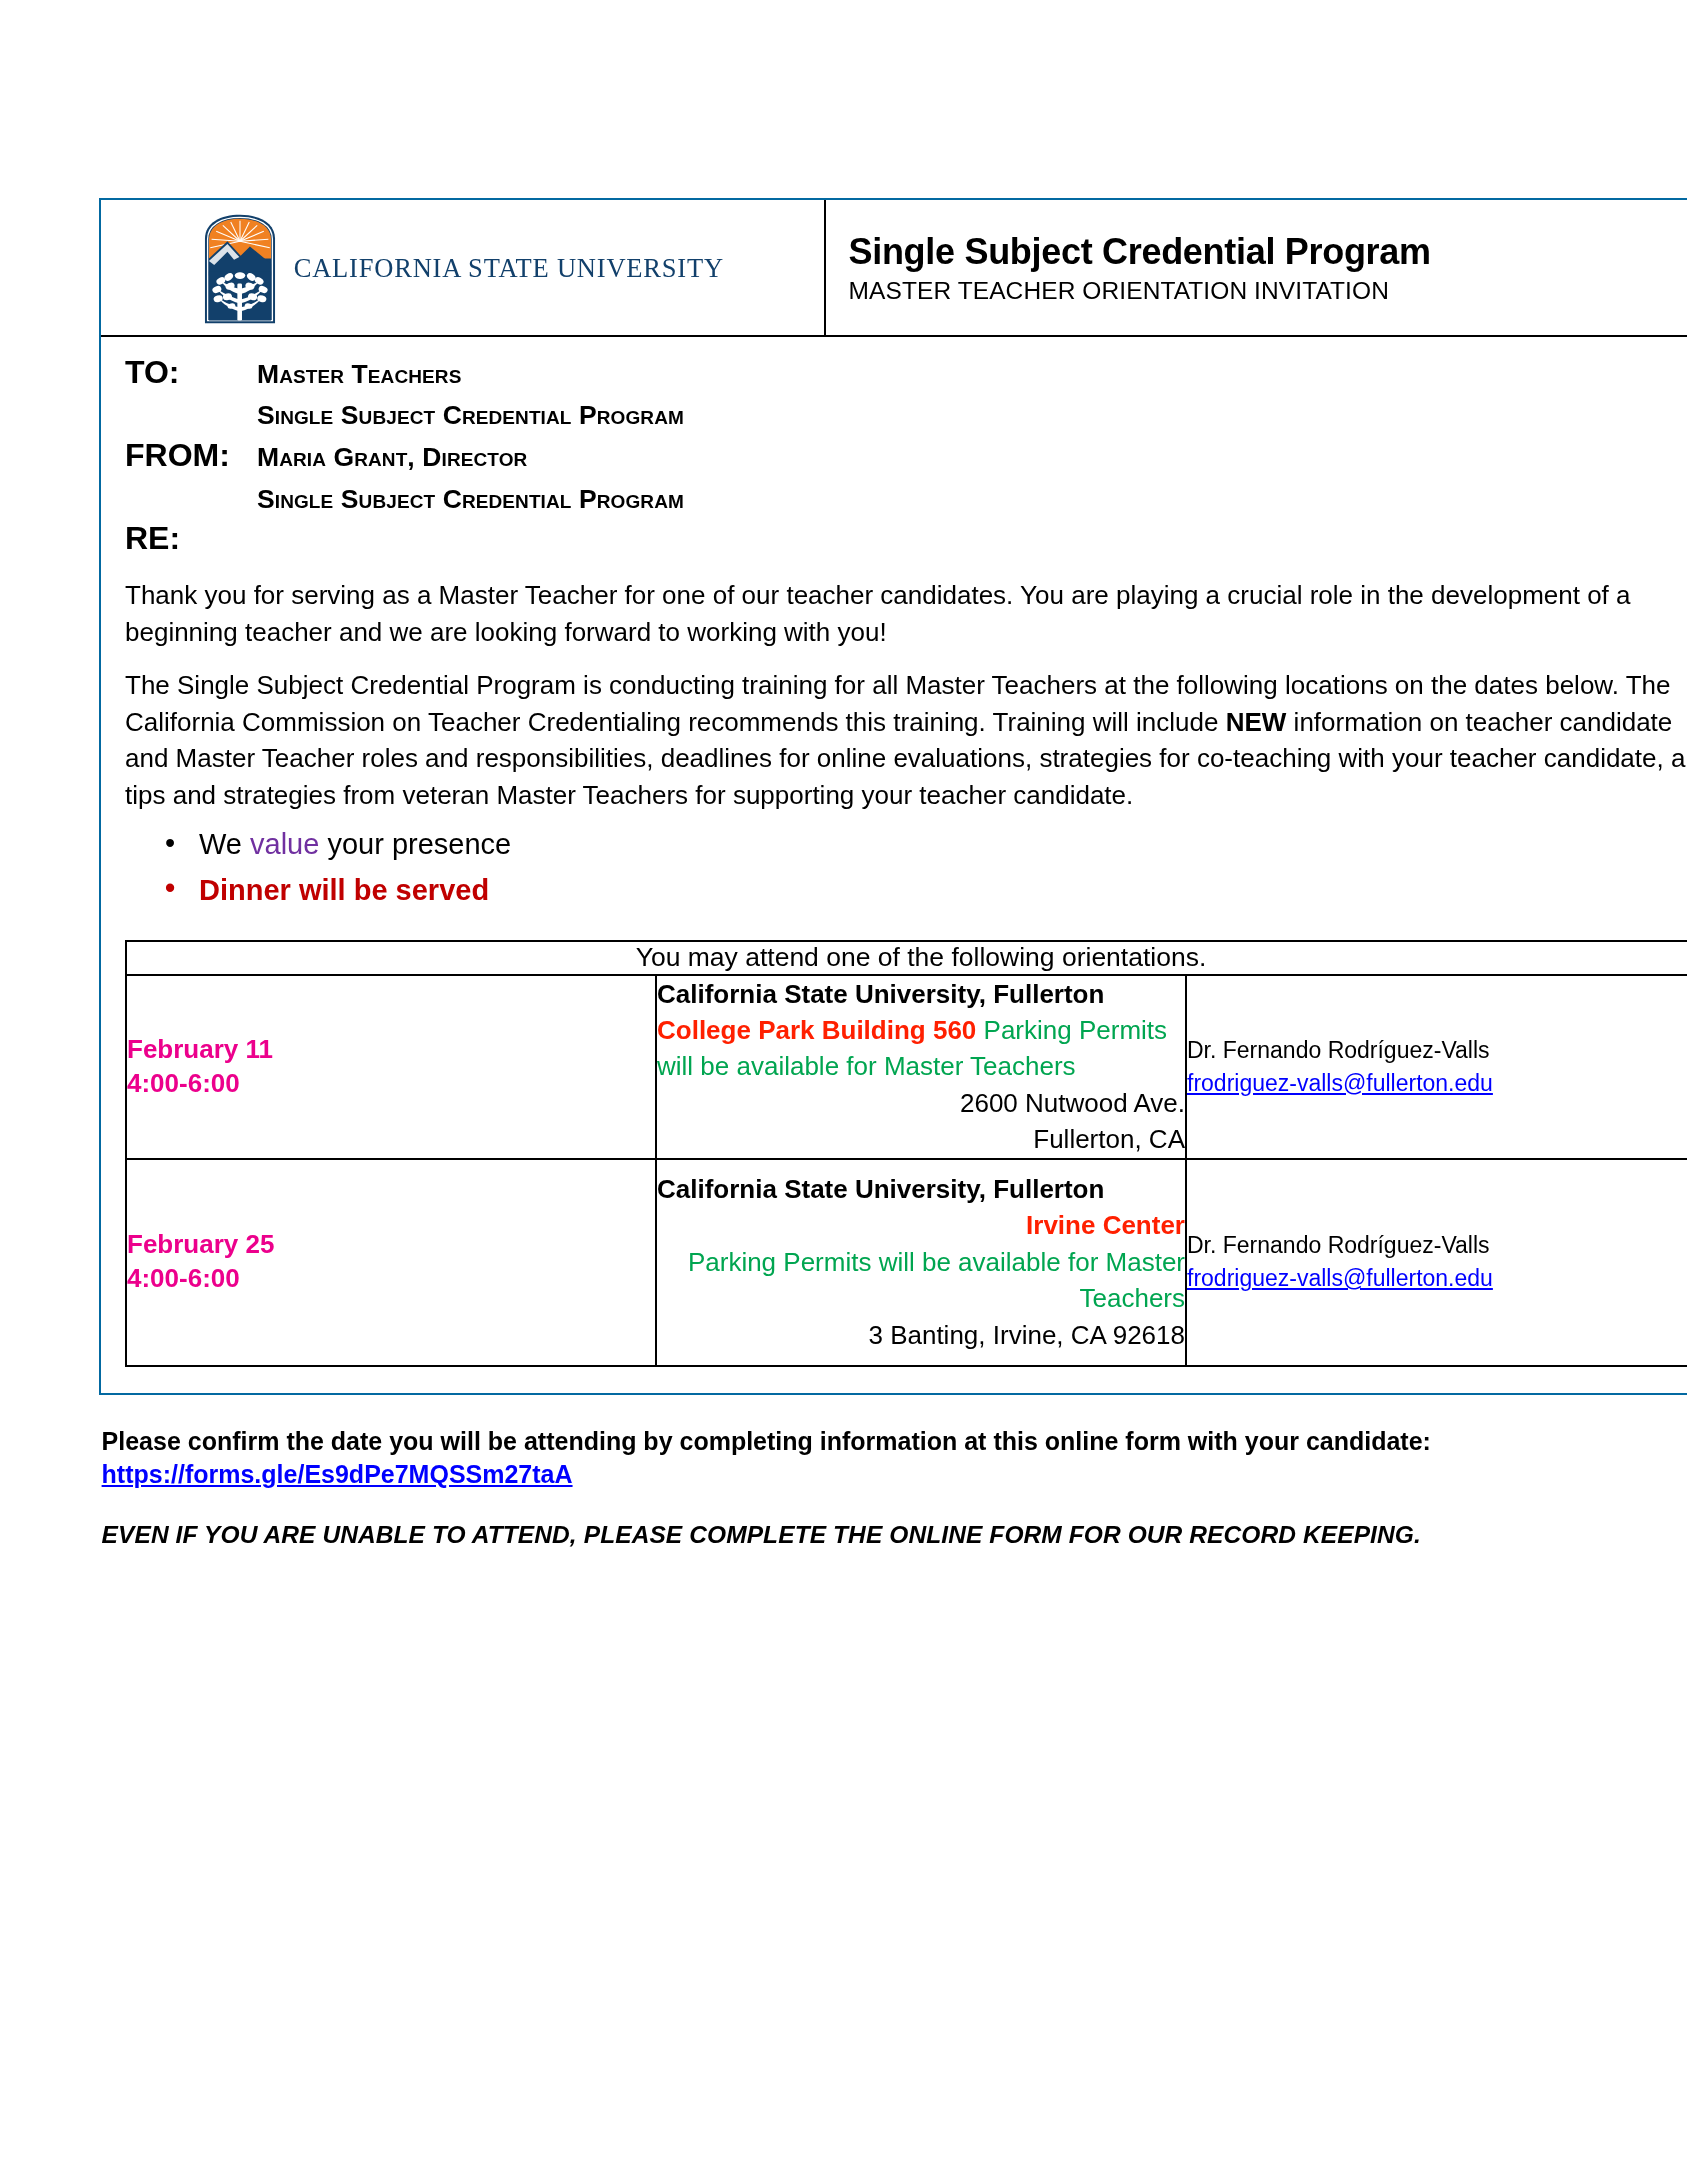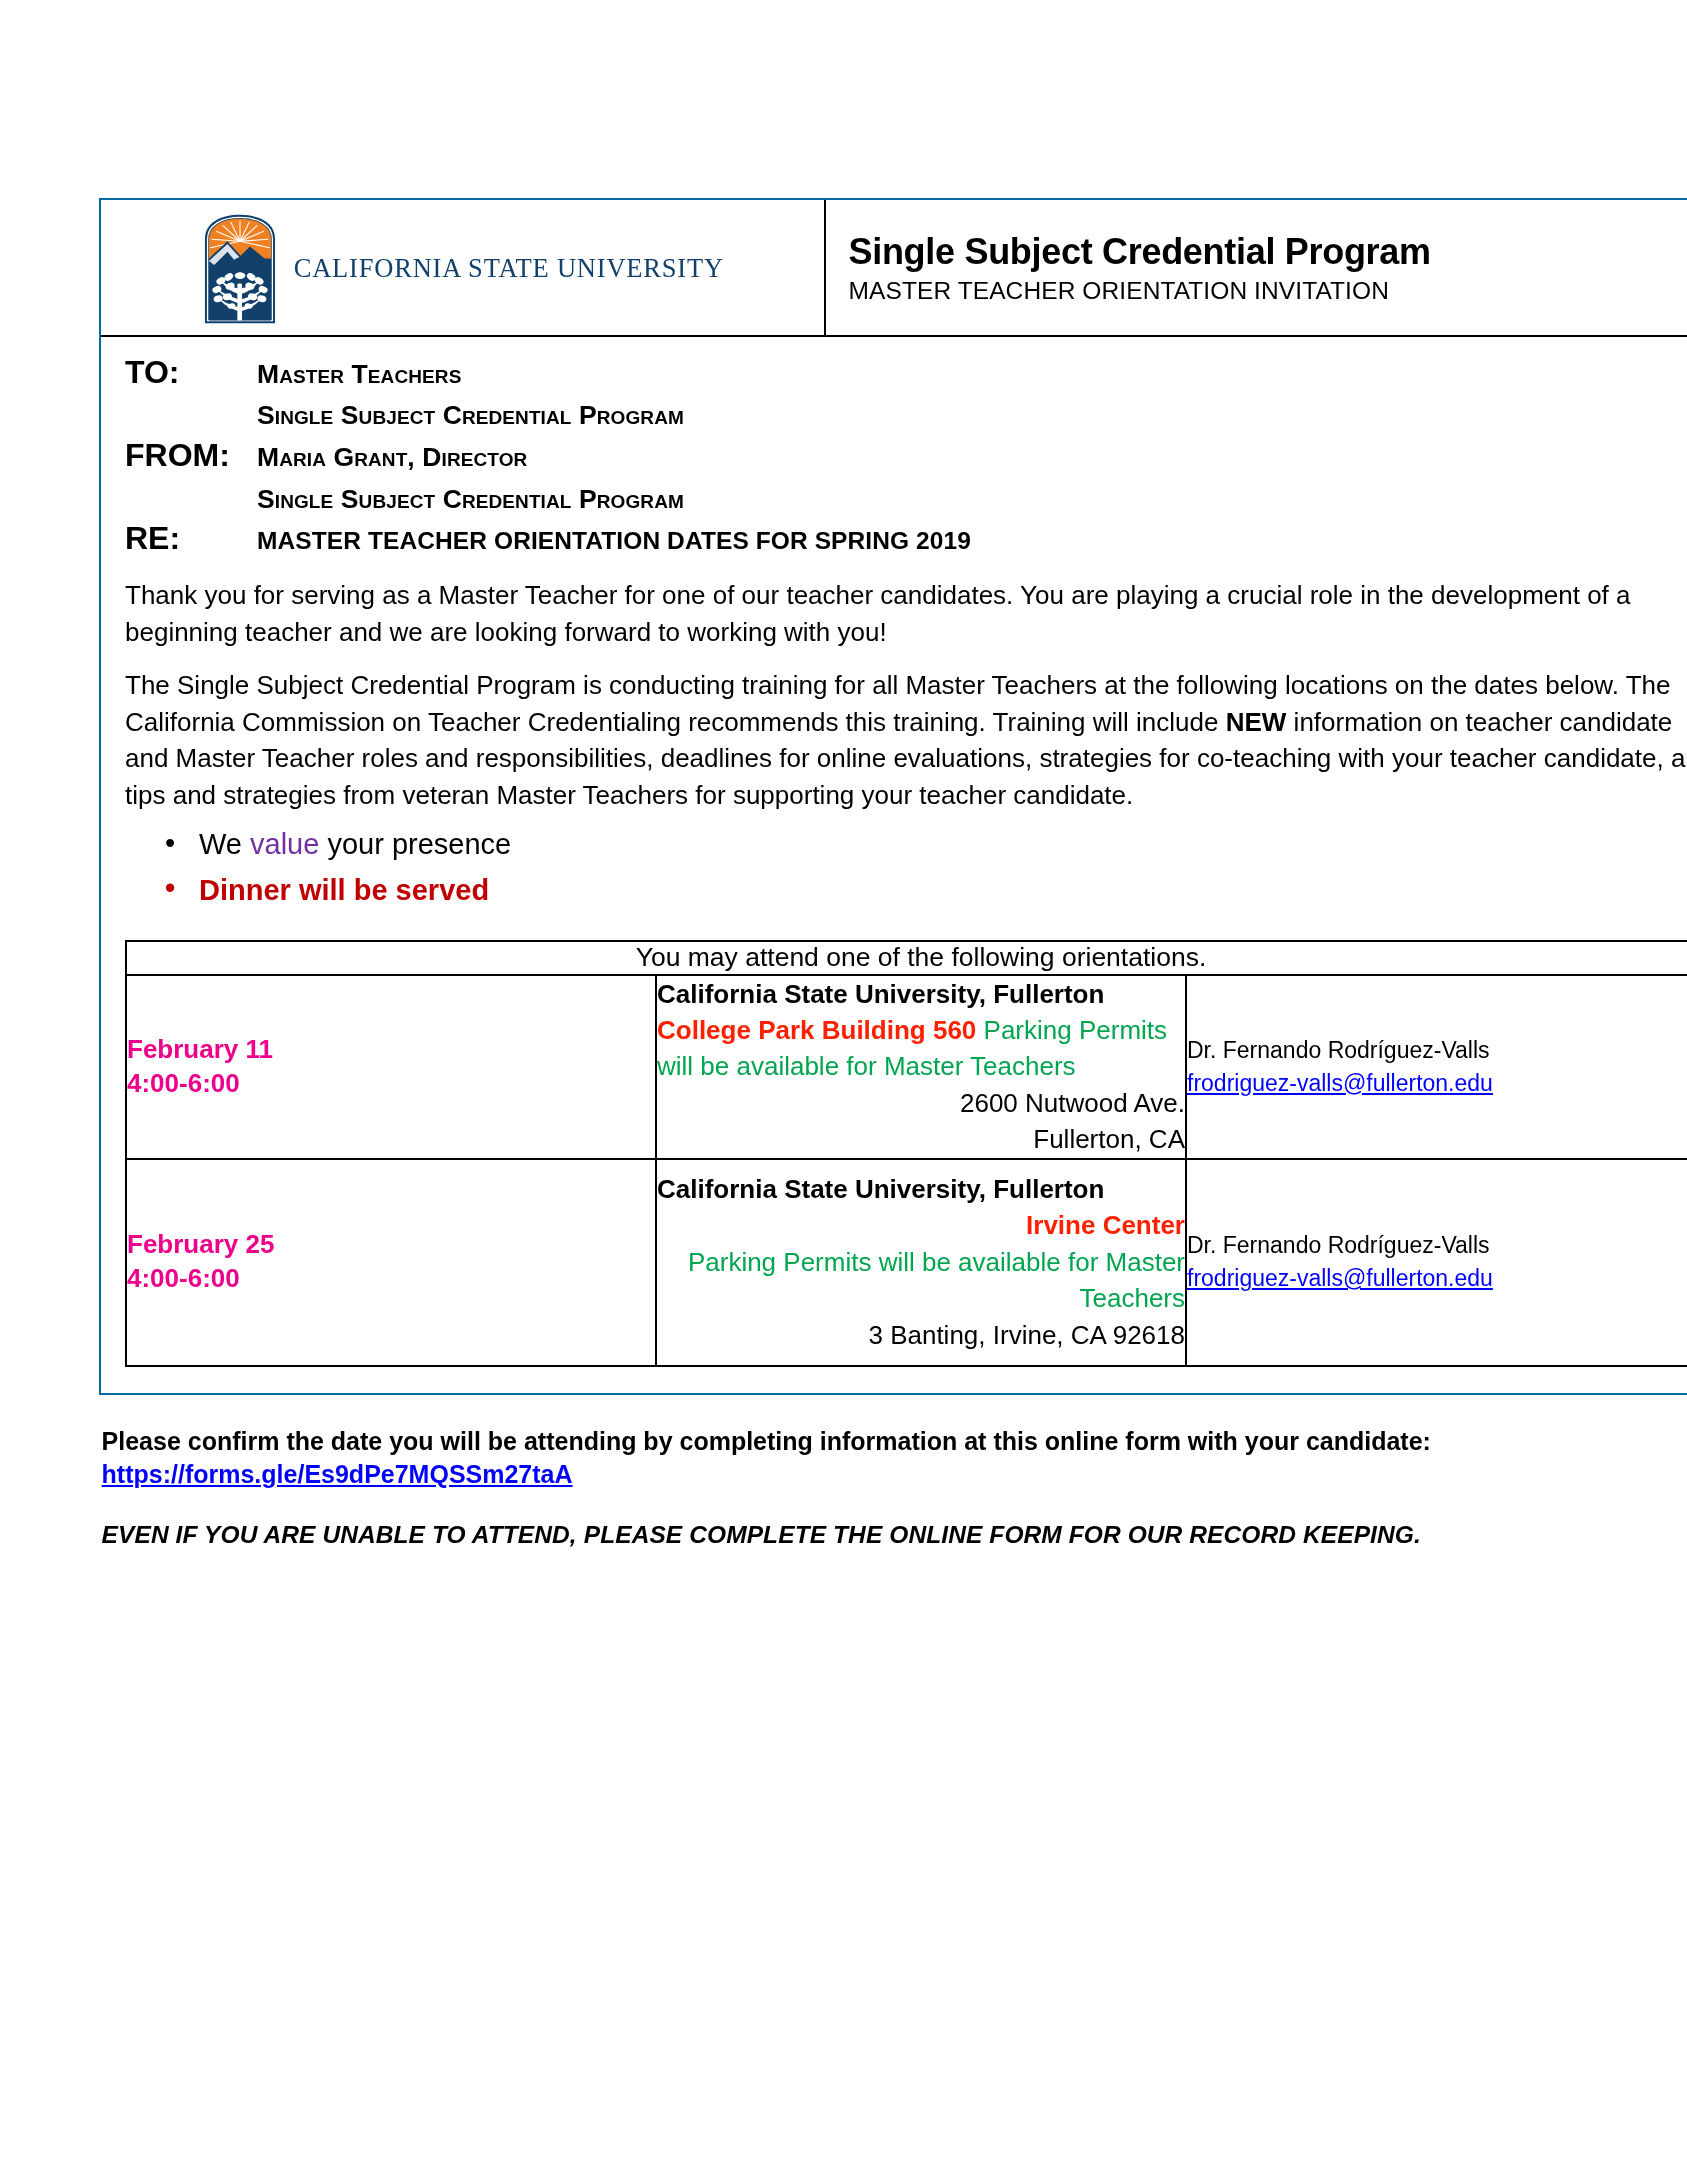--- a/index.html
+++ b/index.html
@@ -325,21 +325,20 @@
         <div class="memo-row">
           <div class="memo-label">FROM:</div>
           <div class="memo-value">Maria Grant, Director</div>
         </div>
         <div class="memo-row indent">
           <div class="memo-label">&nbsp;</div>
           <div class="memo-value">Single Subject Credential Program</div>
         </div>
         <div class="memo-row">
           <div class="memo-label">RE:</div>
-          <div class="memo-value plain-caps">MASTER TEACHER ORIENTATION DATES FOR SPRING 2019</div>
         </div>
       </div>
 
       <p class="para first">Thank you for serving as a Master Teacher for one of our teacher candidates. You are playing a crucial role in the development of a beginning teacher and we are looking forward to working with you!</p>
 
       <p class="para"><span>The Single Subject Credential Program is conducting training for all Master Teachers at the following locations on the dates below.  The California Commission on Teacher Credentialing recommends this training. Training will include </span><b>NEW</b><span> information on teacher candidate and Master Teacher roles and responsibilities, deadlines for online evaluations, strategies for co-teaching with your teacher candidate, and tips and strategies from veteran Master Teachers for supporting your teacher candidate.</span></p>
 
       <ul class="bullets">
         <li class="bullet-value"><span>We </span><span class="accent-purple">value</span><span> your presence</span></li>
         <li class="bullet-dinner">Dinner will be served</li>

